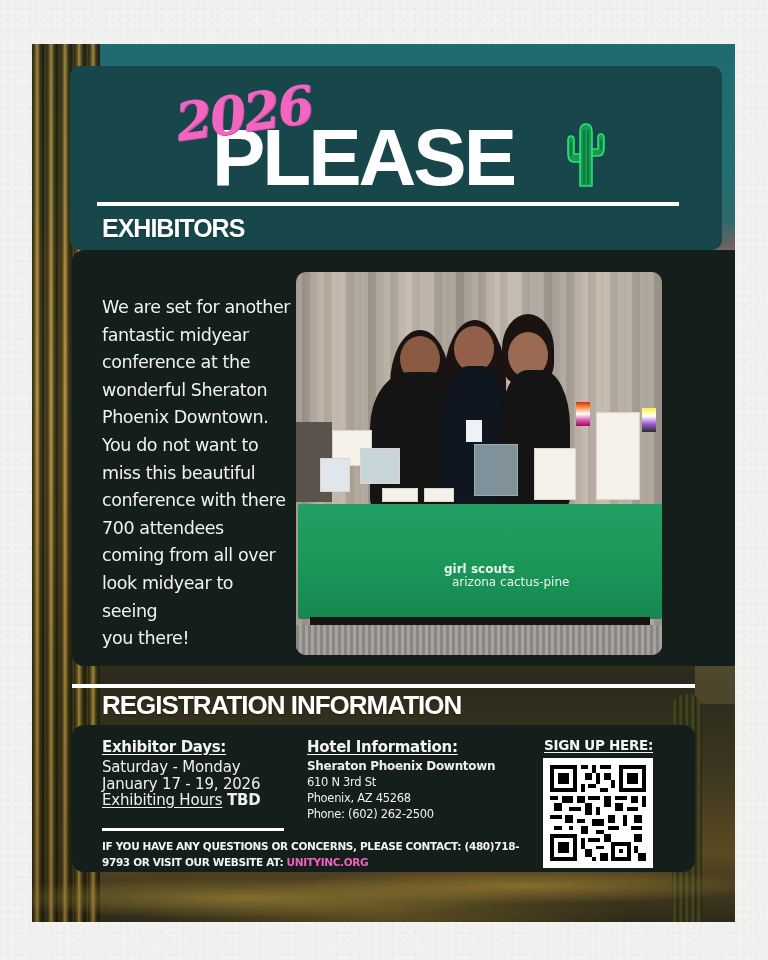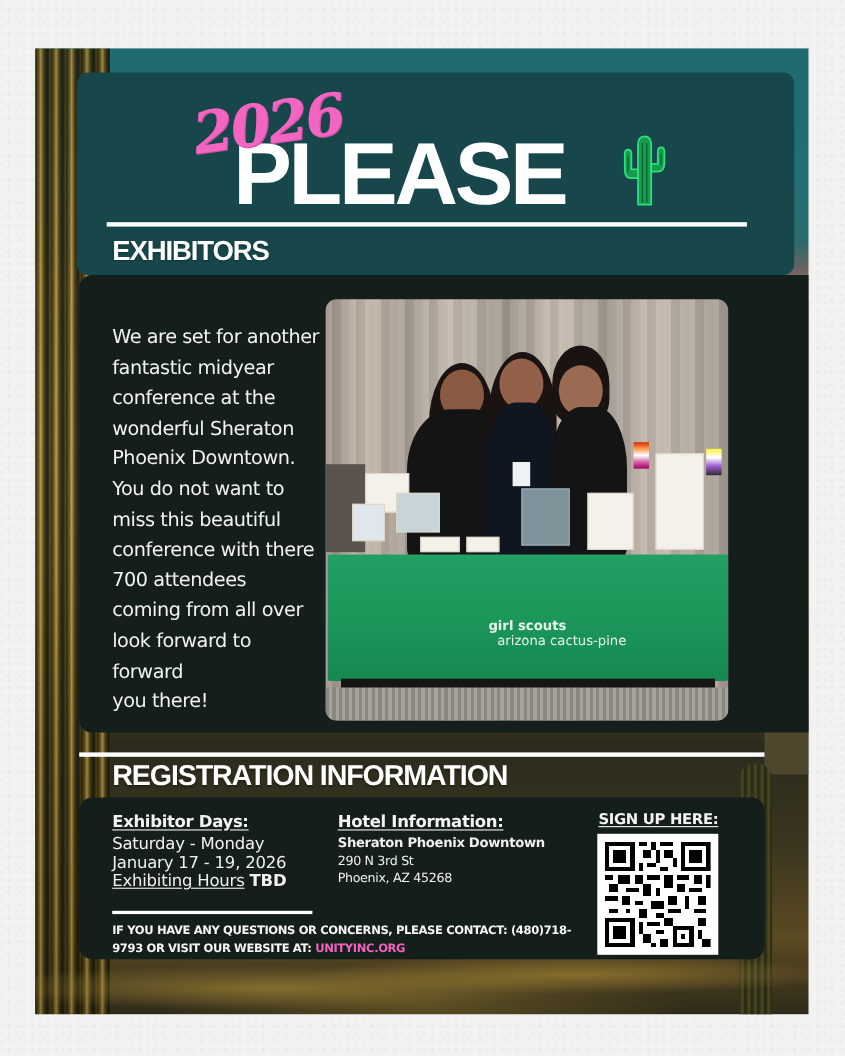--- a/index.html
+++ b/index.html
@@ -206,21 +206,21 @@
       <div>We are set for another</div>
       <div>fantastic midyear</div>
       <div>conference at the</div>
       <div>wonderful Sheraton</div>
       <div>Phoenix Downtown.</div>
       <div>You do not want to</div>
       <div>miss this beautiful</div>
       <div>conference with there</div>
       <div>700 attendees</div>
       <div>coming from all over</div>
-      <div>look forward to forward</div>
+      <div>look midyear to seeing</div>
       <div>you there!</div>
     </div>
 
     <div class="photo">
       <div class="curtain-lines"></div>
       <div class="chair"></div>
 
       <div class="hair" style="left:94px;top:58px;width:60px;height:110px;"></div>
       <div class="head" style="left:104px;top:64px;width:40px;height:46px;"></div>
       <div class="person" style="left:74px;top:100px;width:100px;height:140px;"></div>
@@ -265,22 +265,23 @@
       <div>
         <span class="hours">Exhibiting Hours</span>
         <span class="tbd">TBD</span>
       </div>
     </div>
     <div class="small-rule"></div>
 
     <div class="col-heading hotel-heading">Hotel Information:</div>
     <div class="hotel-lines">
       <div class="hotel-name">Sheraton Phoenix Downtown</div>
-      <div>290 N 3rd St</div>
+      <div>610 N 3rd St</div>
       <div>Phoenix, AZ 45268</div>
+      <div>Phone: (602) 262-2500</div>
     </div>
 
     <div class="col-heading signup-heading">SIGN UP HERE:</div>
     <div class="qr">
       <svg viewBox="0 0 25 25" shape-rendering="crispEdges">
         <rect width="25" height="25" fill="#fff"></rect>
         <g fill="#000">
 
           <rect x="0" y="0" width="7" height="7"></rect>
             <rect x="1" y="1" width="5" height="5" fill="#fff"></rect>

